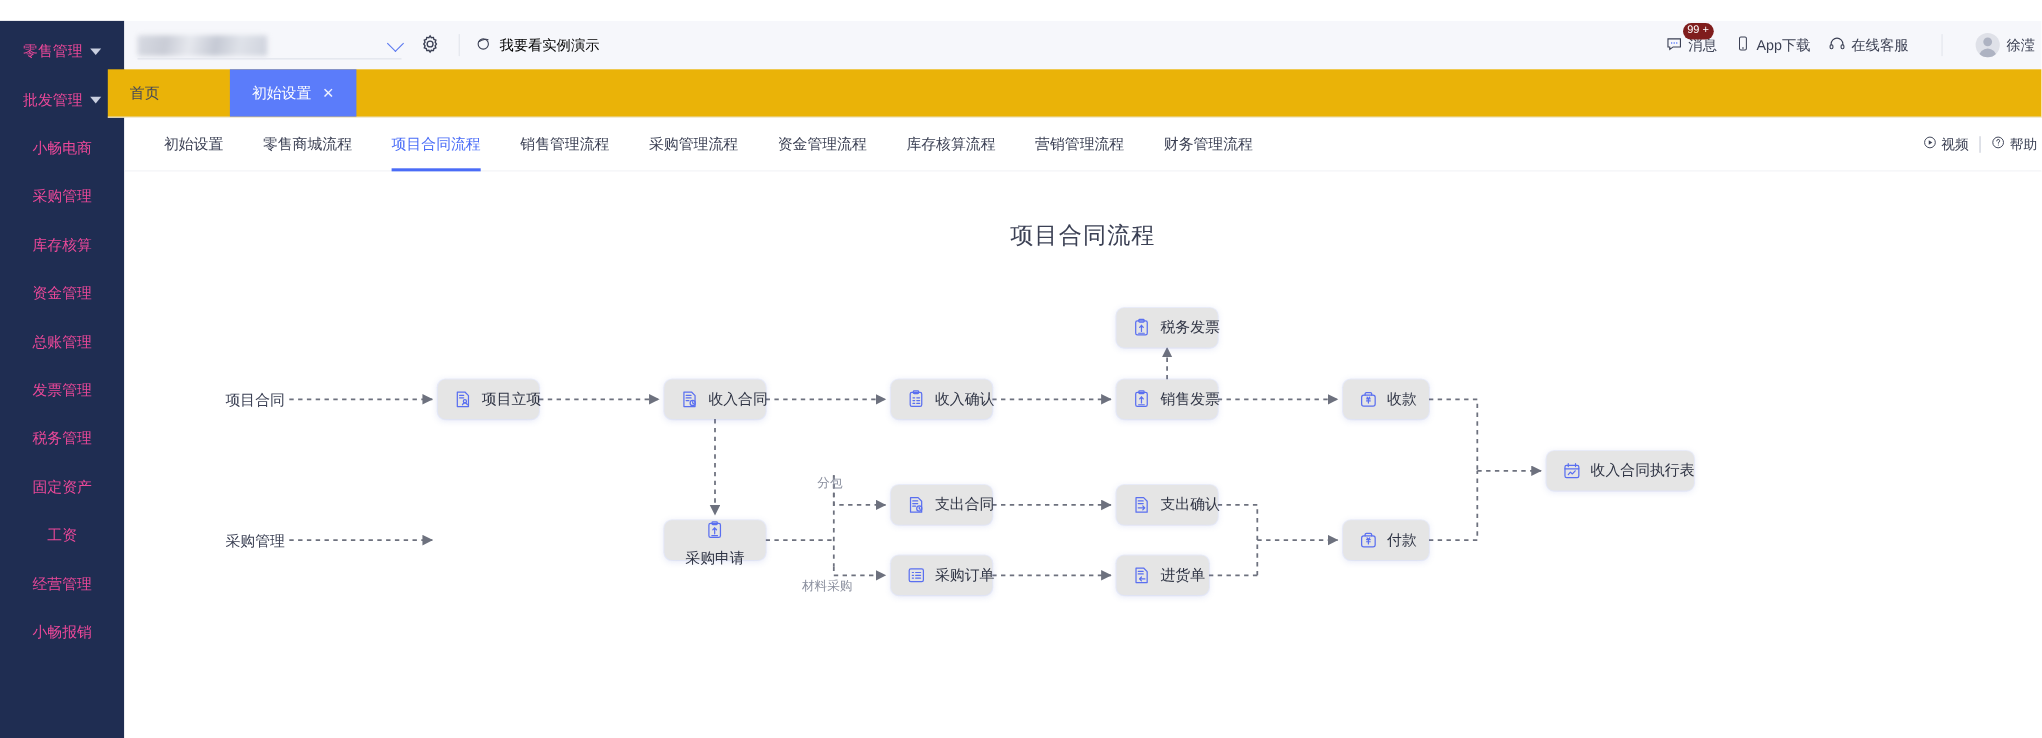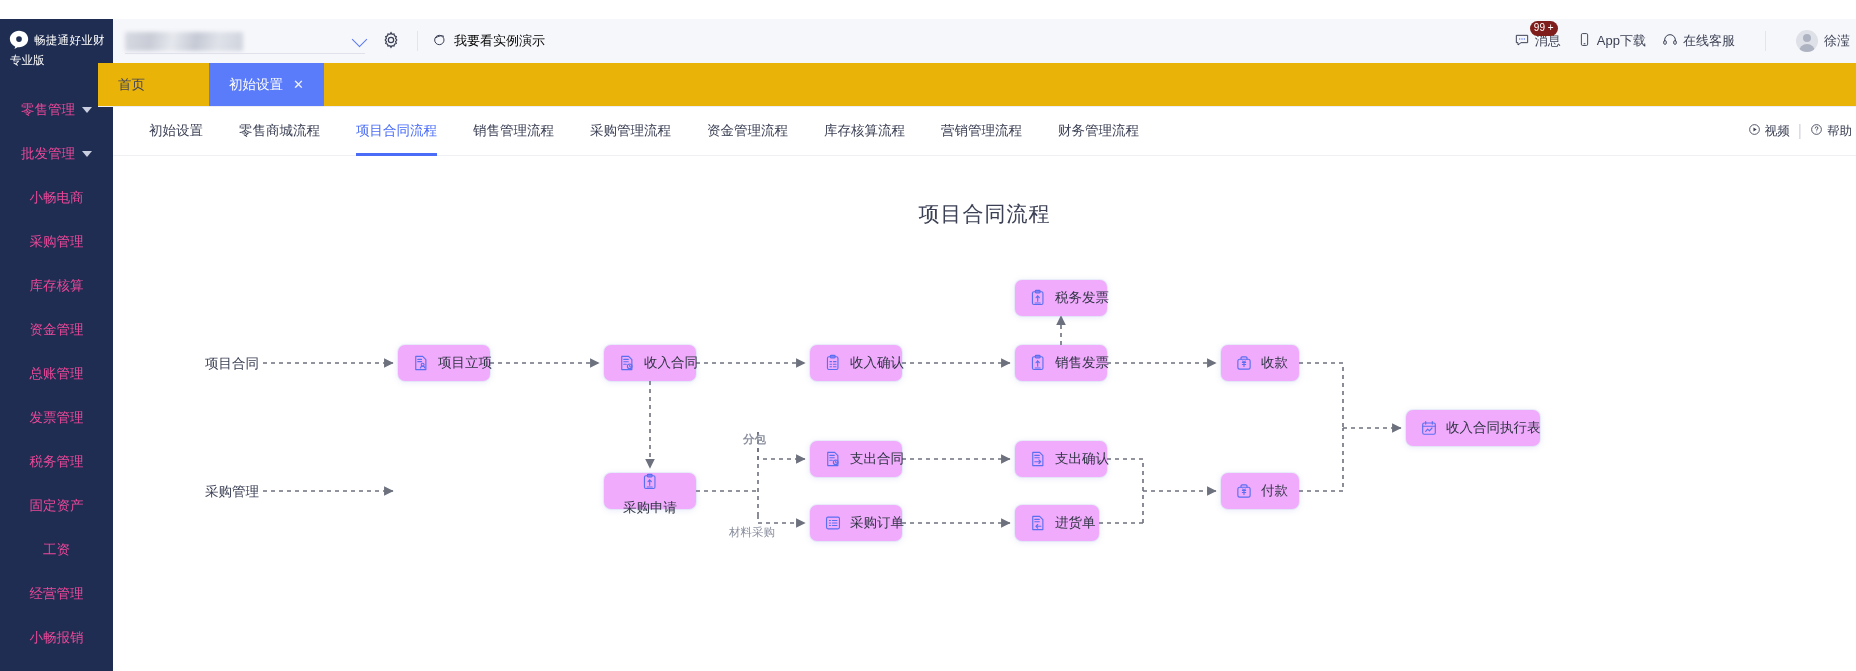--- a/index.html
+++ b/index.html
@@ -87,49 +87,37 @@
 
   
   .canvas { position:absolute; left:113px; top:156px; right:0; bottom:0; background:#fff; }
   .flow-title {
     position:absolute; left:0; right:0; top:44px; text-align:center;
     font-size:21px; color:#3b4054; letter-spacing:1px;
   }
   .row-label { position:absolute; font-size:13.5px; color:#3b4054; white-space:nowrap; }
 
   .node {
-    position:absolute; height:36px; background:#f0abfc; border-radius:7px;
+    position:absolute; height:36px; background:#e5e5e5; border-radius:7px;
     box-shadow:0 1px 6px rgba(93,110,200,.17), 0 0 0 1px rgba(120,135,220,.10);
     display:flex; align-items:center; gap:8px; padding:0 14px; cursor:pointer;
     white-space:nowrap;
   }
   .node .nlabel { font-size:13.5px; color:#2f3444; }
   .node .nicon { width:18px; height:18px; flex:none; }
 
   svg.wires { position:absolute; left:0; top:0; width:100%; height:100%; overflow:visible; pointer-events:none;}
   .edge-label { position:absolute; font-size:11.5px; color:#8a8f9e; white-space:nowrap; }
 </style>
 </head>
 <body>
 
 <div id="app">
 
   <aside class="sidebar">
-    <div class="brand">
-      <div class="brand-row">
-        <span class="brand-mark">
-          <svg viewBox="0 0 24 24" width="22" height="22">
-            <path d="M12 2C6.5 2 2 6 2 11c0 3.6 2.4 6.7 6 8.3l-1 2.6 3.4-2.1c.5.1 1.1.1 1.6.1 5.5 0 10-4 10-9S17.5 2 12 2z" fill="#ffffff"></path>
-            <circle cx="12" cy="11" r="3.1" fill="#1f2d52"></circle>
-          </svg>
-        </span>
-        <span class="brand-name">畅捷通好业财</span>
-      </div>
-      <div class="brand-sub">专业版</div>
-    </div>
     <nav class="nav-list" id="navList">
         <div class="nav-item">
           <span>零售管理</span>
           <span class="caret"></span>
         </div>
         <div class="nav-item">
           <span>批发管理</span>
           <span class="caret"></span>
         </div>
         <div class="nav-item">
@@ -336,21 +324,21 @@
 
         <path d="M1186,335 L1230,335 L1230,272"></path>
       </g>
     </svg>
 
     <div id="rowLabels">
         <div class="row-label" style="left: 92px; top: 199px;">项目合同</div>
         <div class="row-label" style="left: 92px; top: 327px;">采购管理</div>
       </div>
     <div id="edgeLabels">
-        <div class="edge-label" style="left: 630px; top: 276px; font-weight: bold;">分包</div>
+        <div class="edge-label" style="left: 630px; top: 276px;">分包</div>
         <div class="edge-label" style="left: 616px; top: 369px;">材料采购</div>
       </div>
     <div id="nodes">
         <div class="node" style="left: 902px; top: 124px; width: 92px;">
           <span class="nicon"><svg viewBox="0 0 24 24" width="18" height="18" fill="none" stroke="#5a6ff0" stroke-width="1.5" stroke-linecap="round" stroke-linejoin="round">
               <rect x="4.6" y="3.6" width="14" height="17" rx="2"></rect>
               <rect x="8.4" y="1.9" width="6.4" height="3.2" rx="1"></rect>
               <path d="M11.6 16.4V9.2M11.6 9.2l-2.2 2.3M11.6 9.2l2.2 2.3M8.2 18.6h6.8"></path>
             </svg></span>
           <span class="nlabel">税务发票</span>

